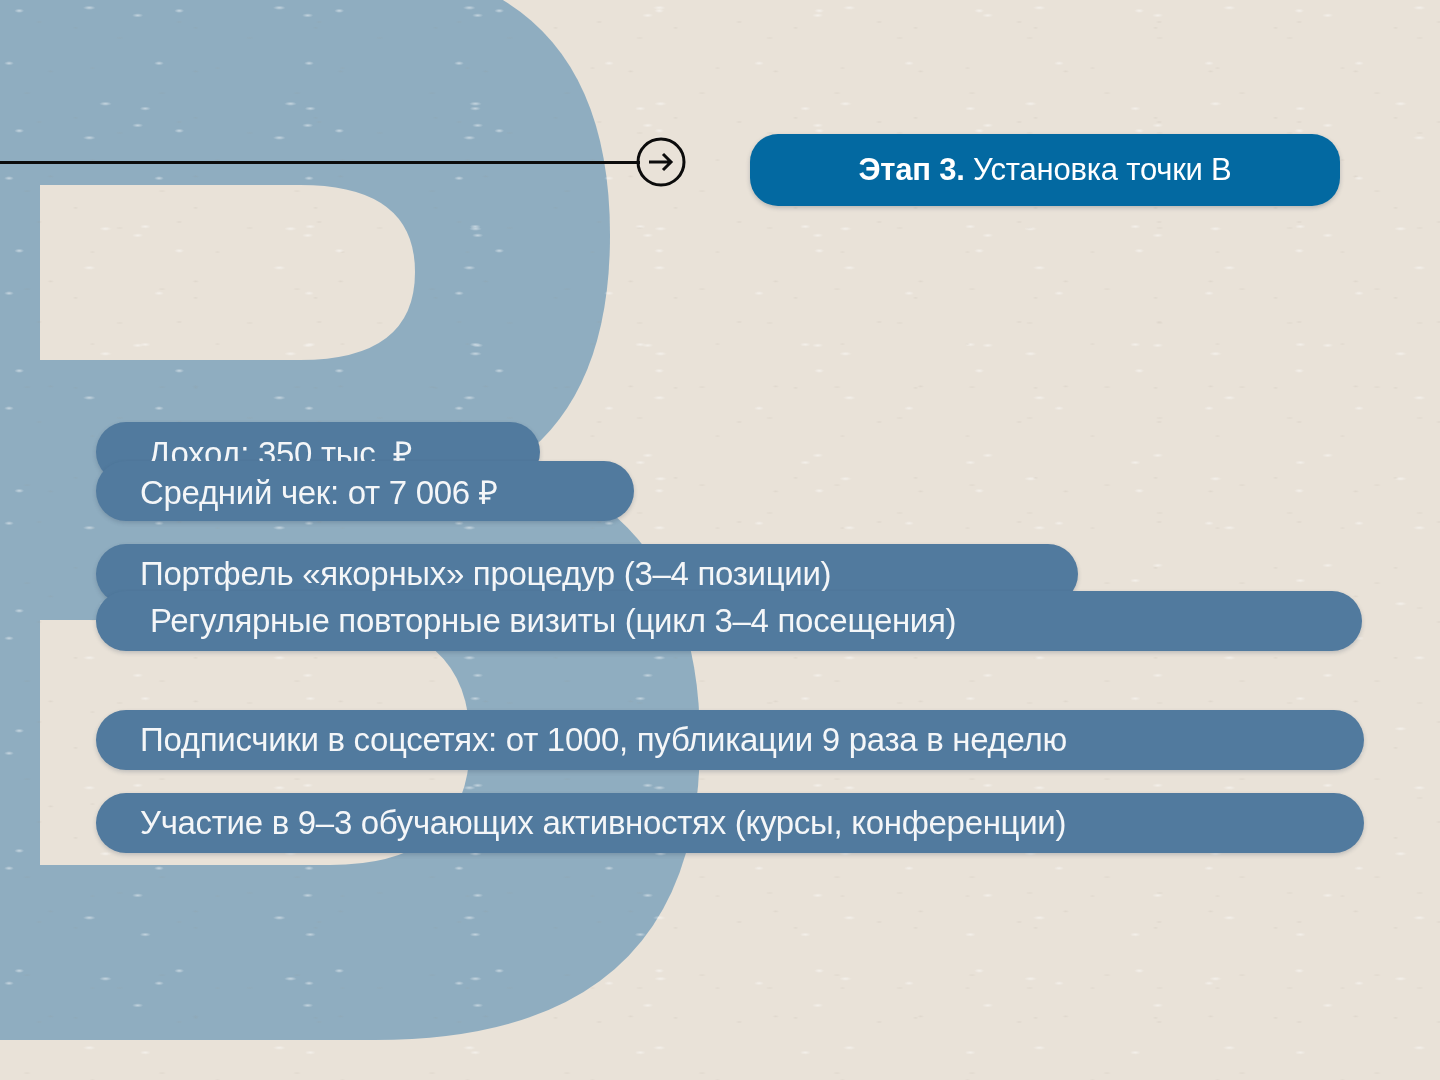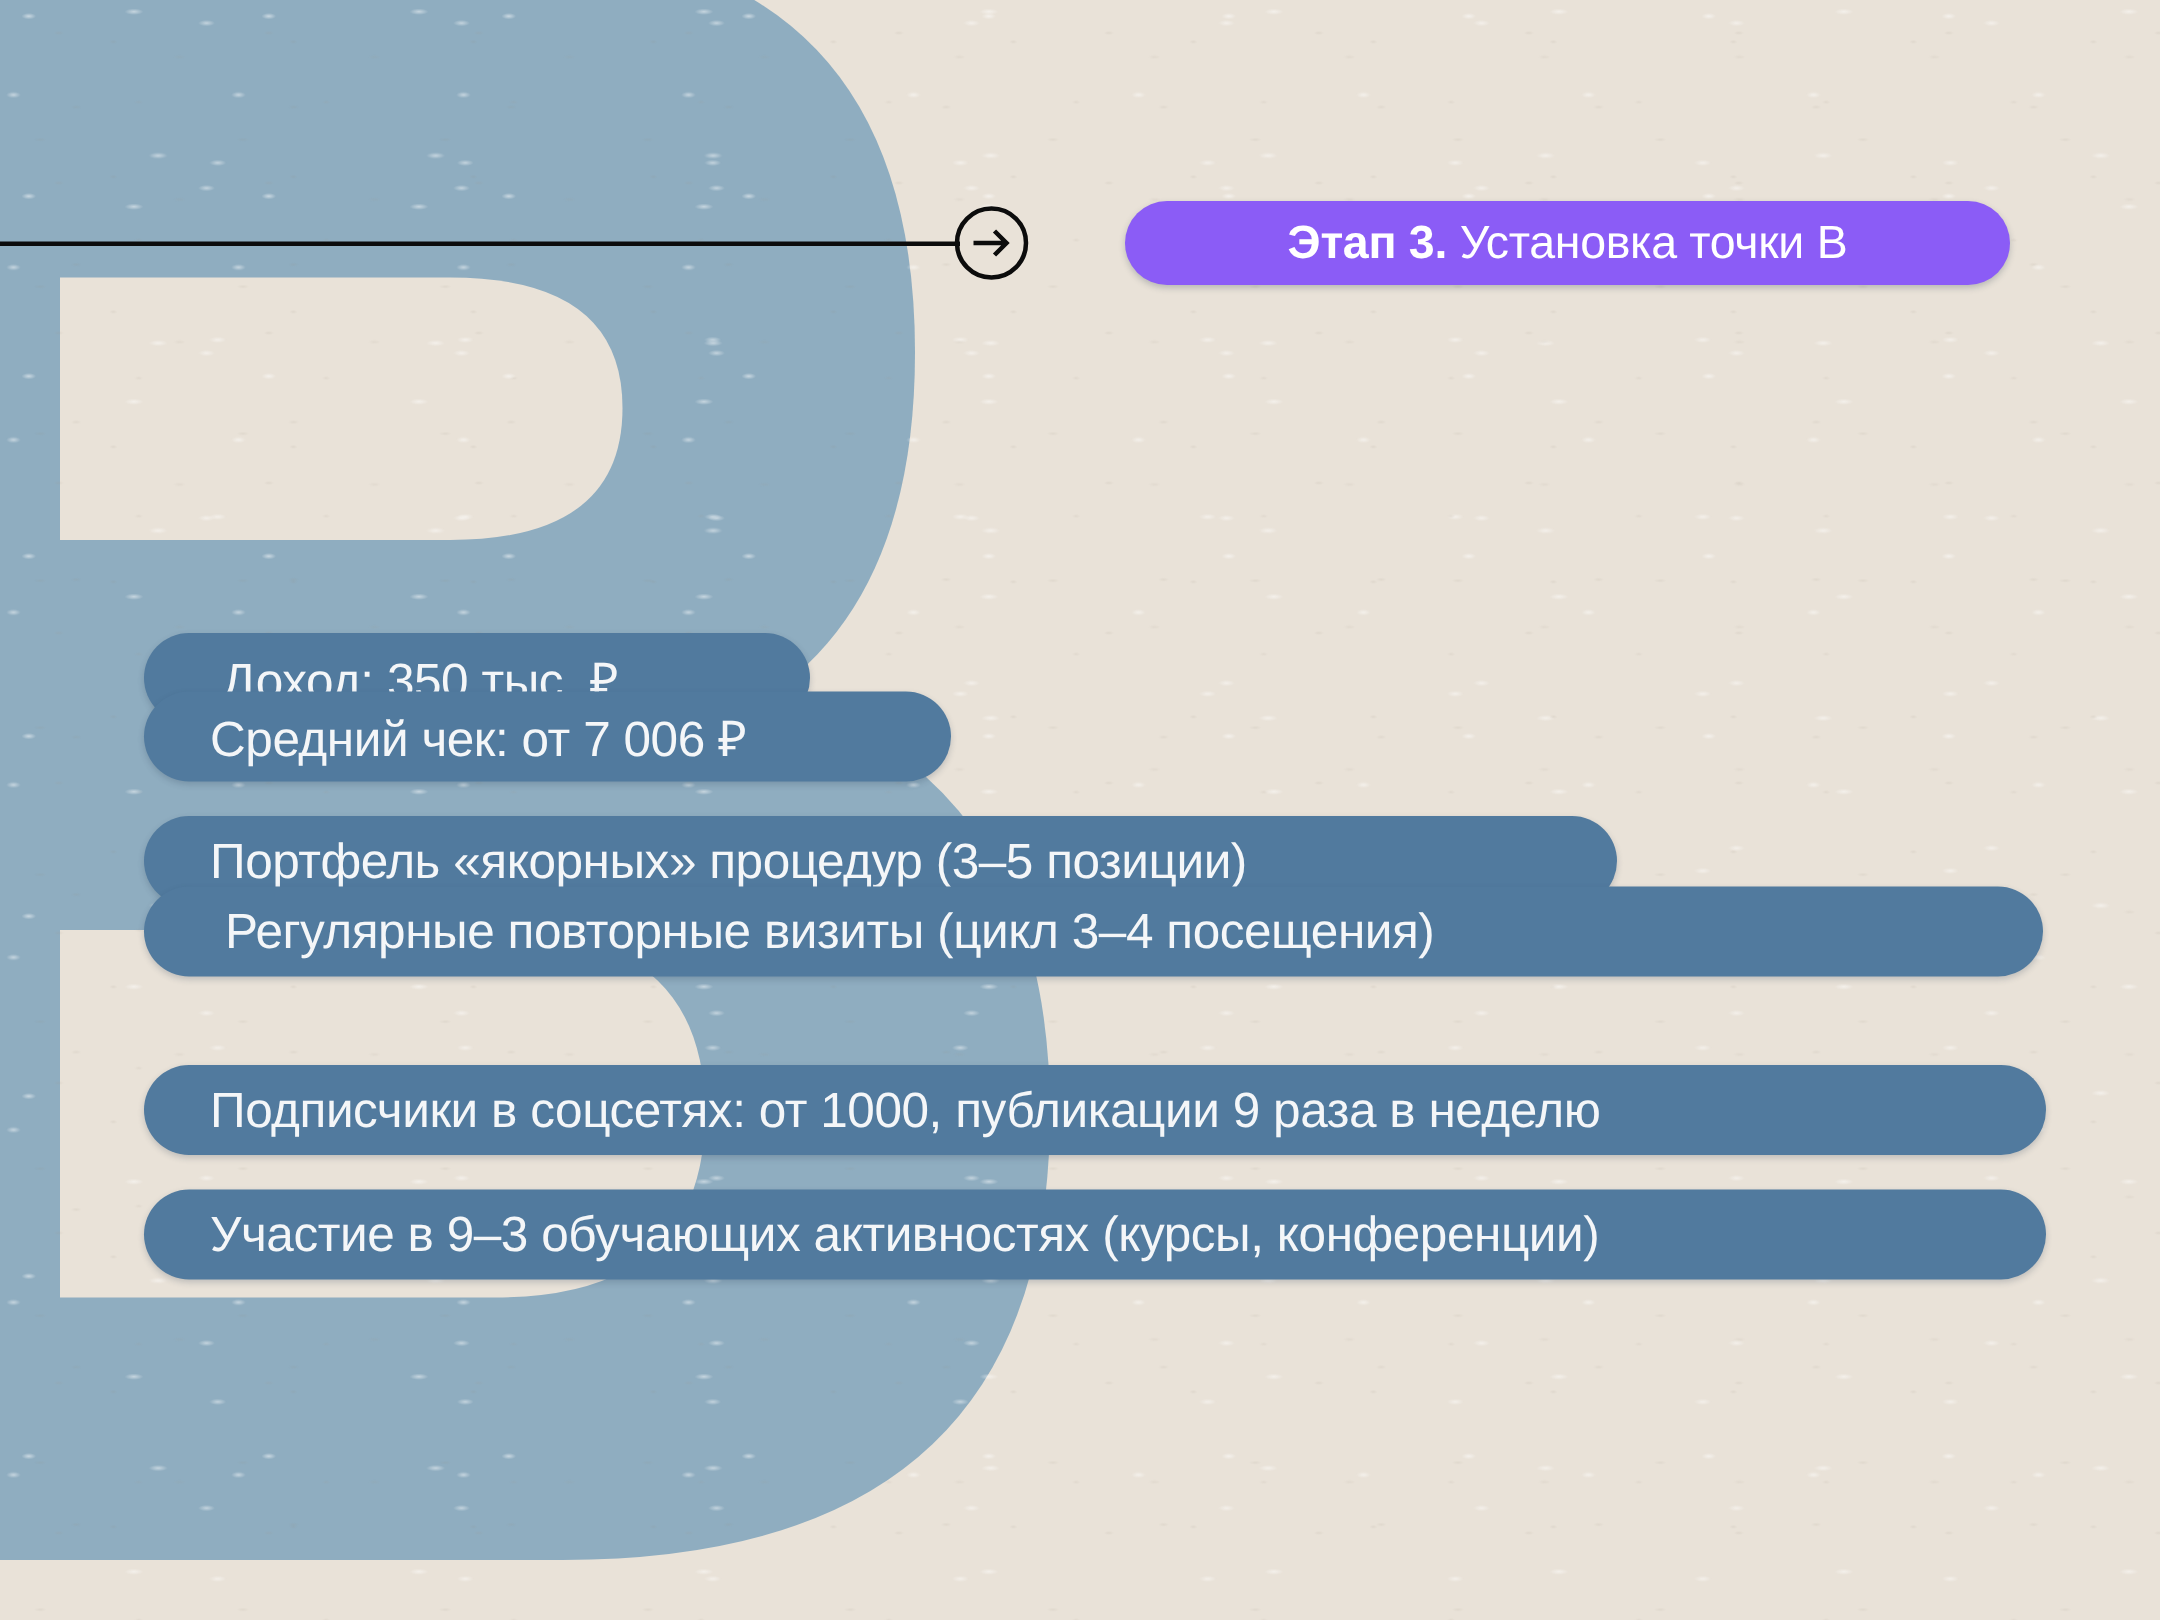--- a/index.html
+++ b/index.html
@@ -79,22 +79,22 @@
     width: 52px;
     height: 52px;
   }
 
   
   .stage-pill {
     position: absolute;
     left: 750px;
     top: 134px;
     width: 590px;
-    height: 56px;
-    background: #8b5cf6;
+    height: 72px;
+    background: #0369a1;
     border-radius: 28px;
     display: flex;
     align-items: center;
     justify-content: center;
     box-shadow: 0 2px 4px rgba(40,60,80,.25);
   }
   .stage-pill .txt {
     font-size: 31px;
     color: #ffffff;
     white-space: nowrap;
@@ -175,21 +175,21 @@
 
 
   <div class="pill-list">
     <div class="pill pill-1">
       <span class="label">Доход: 350 тыс. ₽</span>
     </div>
     <div class="pill pill-2">
       <span class="label">Средний чек: от 7 006 ₽</span>
     </div>
     <div class="pill pill-3">
-      <span class="label">Портфель «якорных» процедур (3–5 позиции)</span>
+      <span class="label">Портфель «якорных» процедур (3–4 позиции)</span>
     </div>
     <div class="pill pill-4">
       <span class="label">Регулярные повторные визиты (цикл 3–4 посещения)</span>
     </div>
     <div class="pill pill-5">
       <span class="label">Подписчики в соцсетях: от 1000, публикации 9 раза в неделю</span>
     </div>
     <div class="pill pill-6">
       <span class="label">Участие в 9–3 обучающих активностях (курсы, конференции)</span>
     </div>

